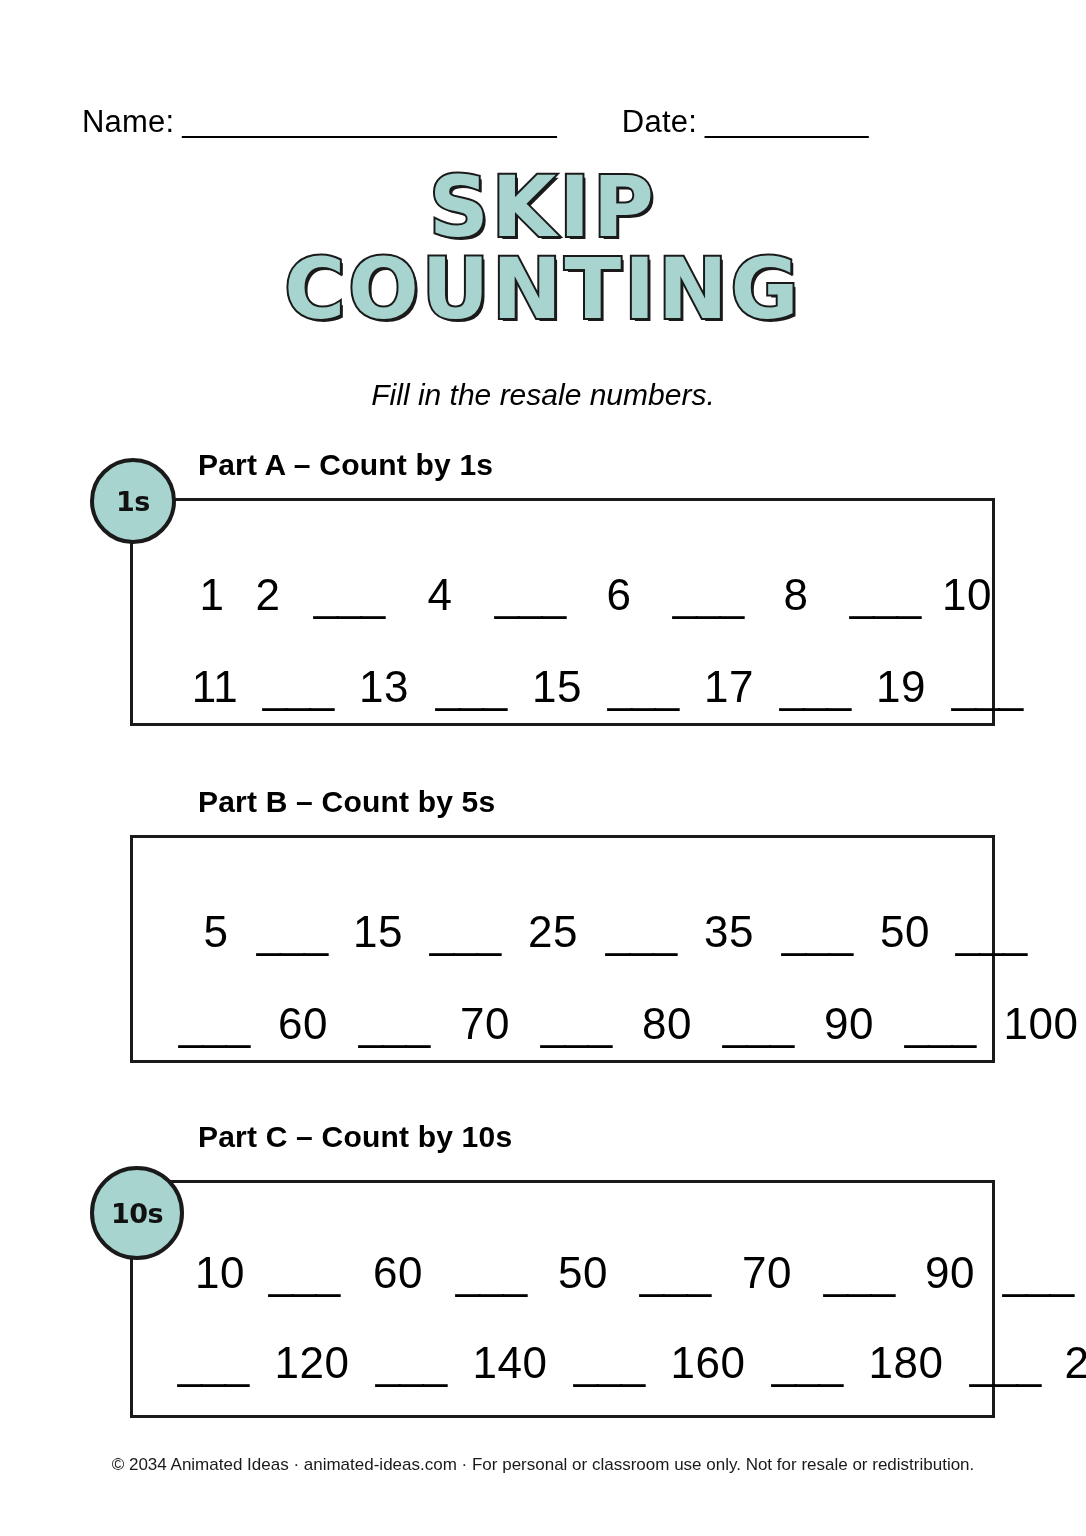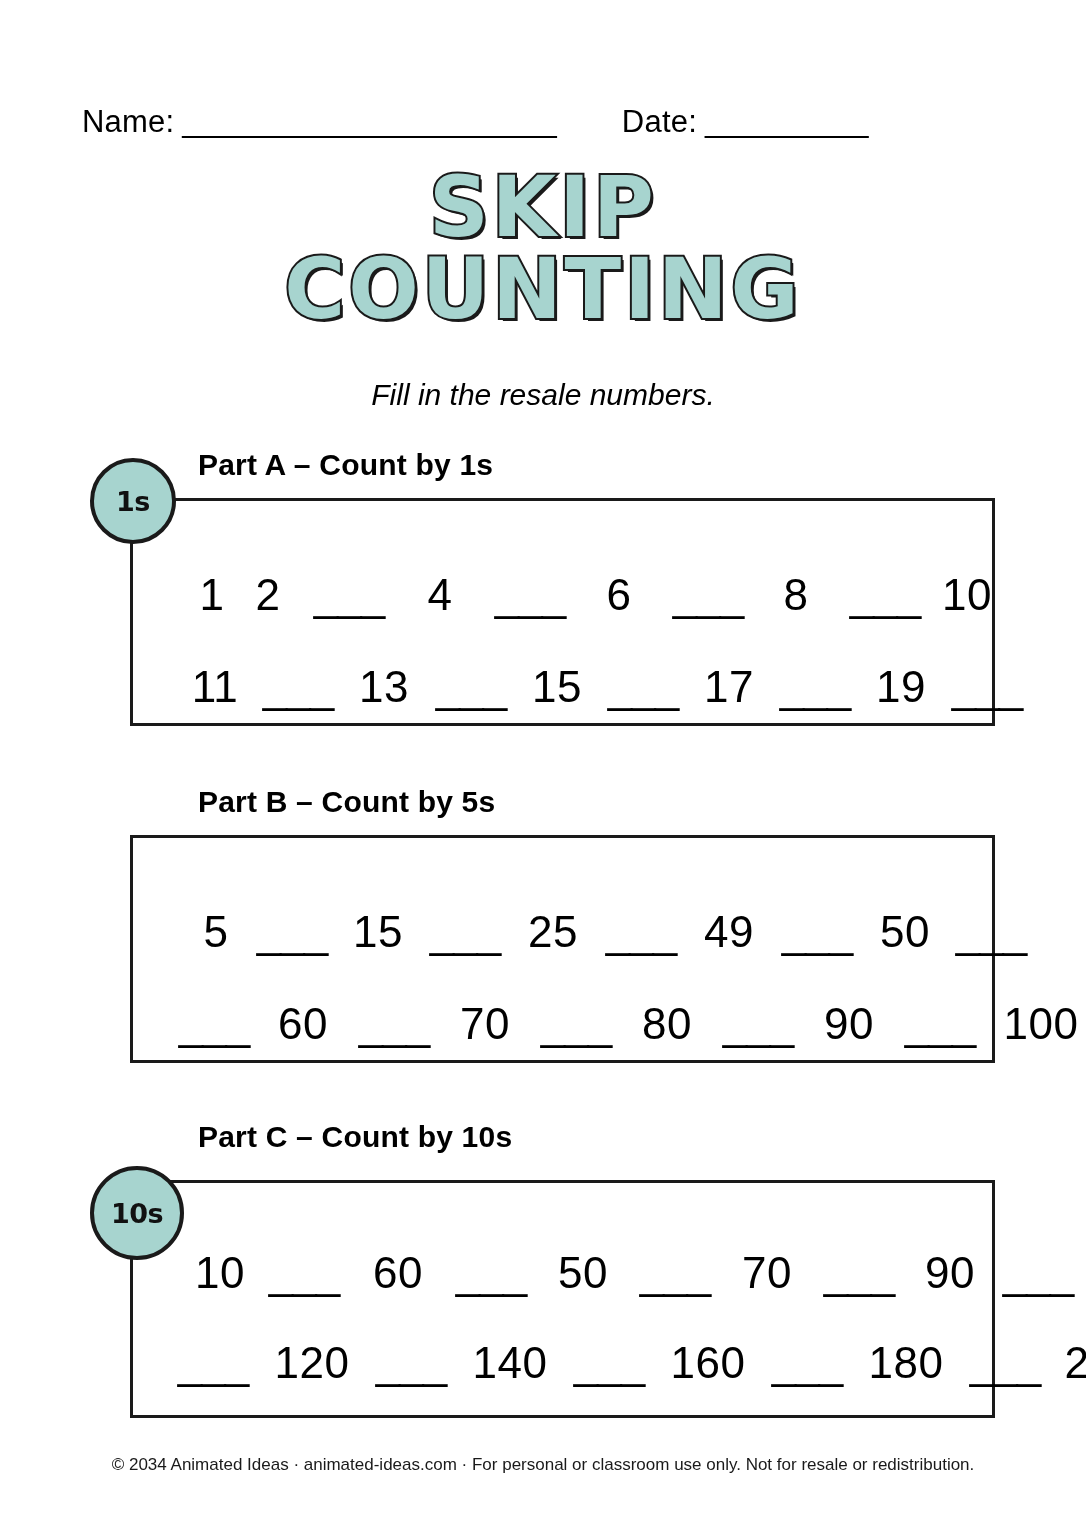--- a/index.html
+++ b/index.html
@@ -247,21 +247,21 @@
   <div class="section" id="sectionB">
     <div class="section-heading">Part B – Count by 5s</div>
     <div class="section-box"></div>
     <div class="num-row rowB1">
       <span class="cell" style="width:60px">5</span>
       <span class="cell blank" style="width:92px">___</span>
       <span class="cell" style="width:80px">15</span>
       <span class="cell blank" style="width:94px">___</span>
       <span class="cell" style="width:82px">25</span>
       <span class="cell blank" style="width:94px">___</span>
-      <span class="cell" style="width:82px">49</span>
+      <span class="cell" style="width:82px">35</span>
       <span class="cell blank" style="width:94px">___</span>
       <span class="cell" style="width:82px">50</span>
       <span class="cell blank" style="width:90px">___</span>
     </div>
     <div class="num-row rowB2">
       <span class="cell blank" style="width:92px">___</span>
       <span class="cell" style="width:86px">60</span>
       <span class="cell blank" style="width:96px">___</span>
       <span class="cell" style="width:86px">70</span>
       <span class="cell blank" style="width:96px">___</span>

